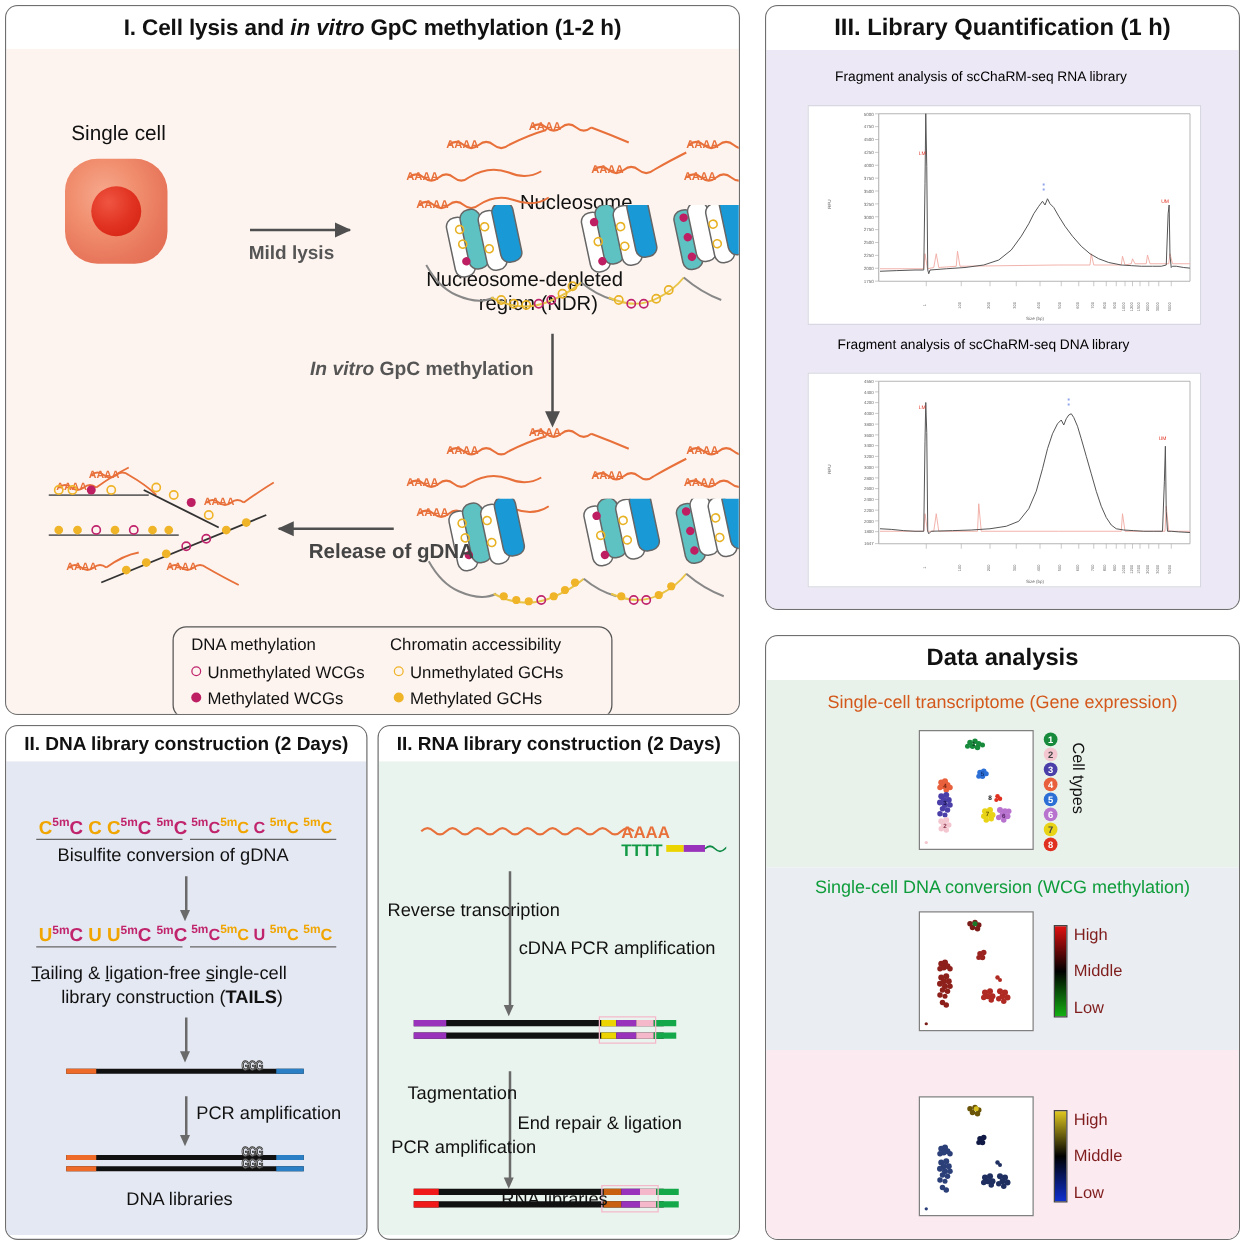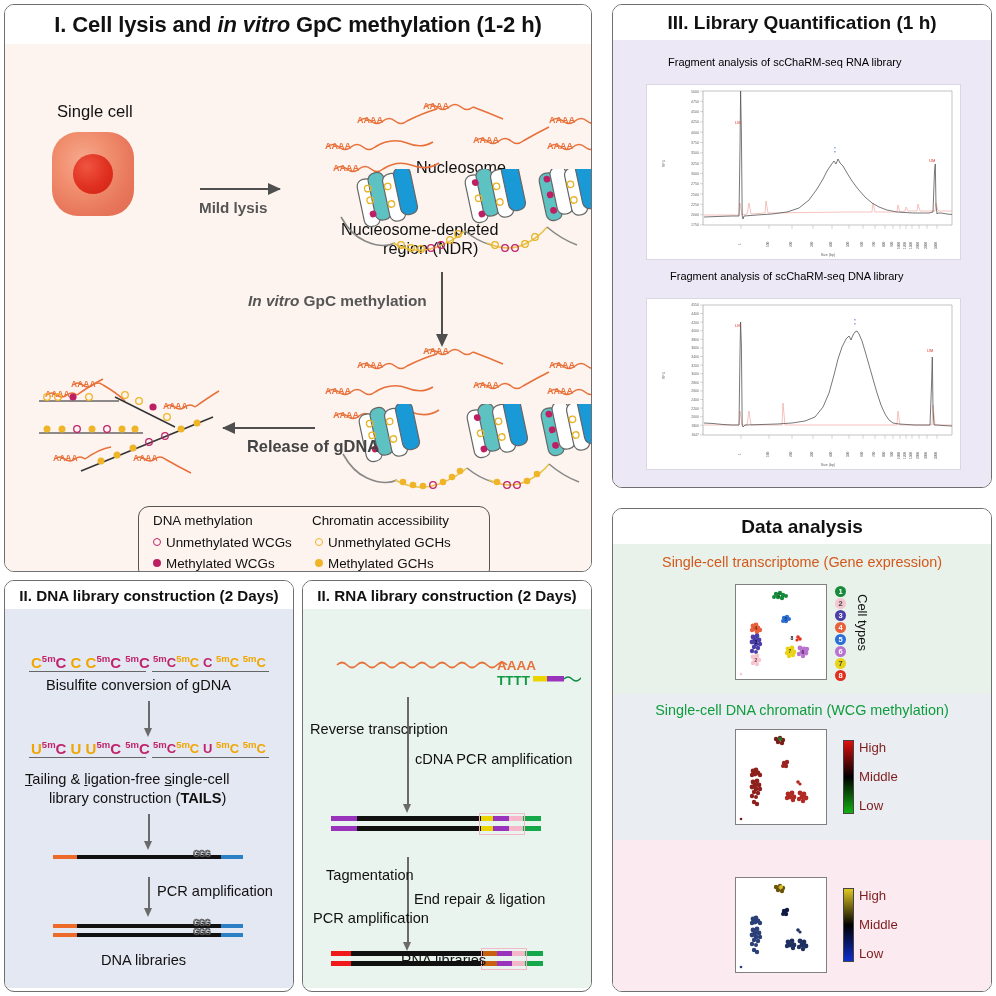--- a/index.html
+++ b/index.html
@@ -23,21 +23,21 @@
     font-weight:bold;
     color:#111;
     background:#fff;
     position:relative;
     z-index:3;
   }
   .panel-body { position:relative; width:100%; }
 
   
   #panel-1 { left:4px; top:4px; width:588px; height:568px; }
-  #panel-1 .panel-title { font-size:22px; padding:7px 0 6px; letter-spacing:-0.1px;text-align:center;}
+  #panel-1 .panel-title { font-size:18px; padding:7px 0 6px; letter-spacing:-0.1px;text-align:center;}
   #panel-1 .panel-body { background:#fdf4ef; height:533px; }
 
   .lbl { position:absolute; color:#111; white-space:nowrap; }
 
   
   .cell-outer{
     position:absolute; width:82px; height:84px; border-radius:26px;
     background:radial-gradient(ellipse at 38% 35%, #f7a98e 0%, #f08d6d 38%, #e8775c 68%, #e0694f 100%);
   }
   .cell-nuc{
@@ -781,21 +781,21 @@
         <div class="ct-dot" style="left: 0px; top: 24px; background: rgb(74, 63, 168); color: rgb(255, 255, 255);">3</div>
         <div class="ct-dot" style="left: 0px; top: 36px; background: rgb(232, 96, 60); color: rgb(255, 255, 255);">4</div>
         <div class="ct-dot" style="left: 0px; top: 48px; background: rgb(43, 111, 214); color: rgb(255, 255, 255);">5</div>
         <div class="ct-dot" style="left: 0px; top: 60px; background: rgb(184, 115, 207); color: rgb(255, 255, 255);">6</div>
         <div class="ct-dot" style="left: 0px; top: 72px; background: rgb(232, 211, 23); color: rgb(68, 68, 68);">7</div>
         <div class="ct-dot" style="left: 0px; top: 84px; background: rgb(224, 48, 32); color: rgb(255, 255, 255);">8</div>
       </div>
     <div class="ct-label" style="left:242px; top:50px;">Cell types</div>
 
     <div class="sub-band" style="top:150px; height:146px; background:#eaedf2;"></div>
-    <div class="sub-title" style="top: 158px; color: rgb(15, 157, 60);">Single-cell DNA chromatin (WCG methylation)</div>
+    <div class="sub-title" style="top: 158px; color: rgb(15, 157, 60);">Single-cell DNA conversion (WCG methylation)</div>
     <div class="tsne-box" style="left:122px; top:185px; width:92px; height:96px;">
       <svg width="90" height="94" viewBox="0 0 90 94">
         <g fill="#7a1c18">
           <circle cx="40" cy="9" r="2.2"></circle>
             <circle cx="44" cy="8" r="2.2"></circle>
             <circle cx="47" cy="10" r="2.2"></circle>
           <circle cx="42" cy="12" r="2.2"></circle>
             <circle cx="46" cy="13" r="2.2"></circle>
         </g>
         <circle cx="44" cy="9" r="2" fill="#1a7a2a"></circle>

